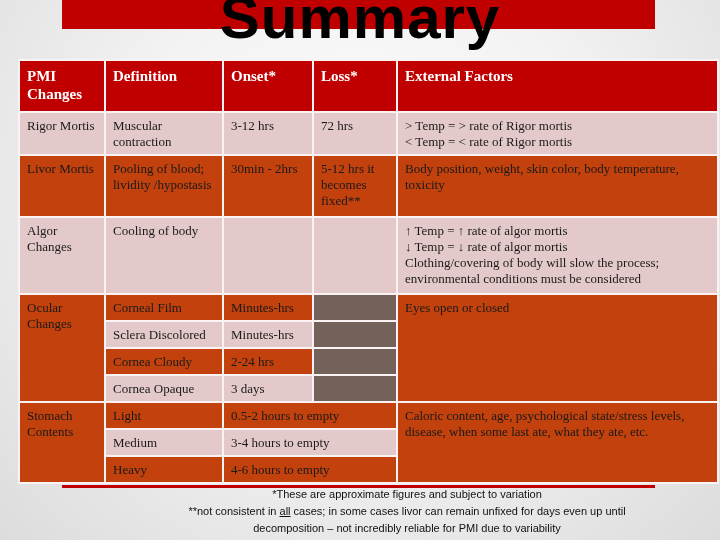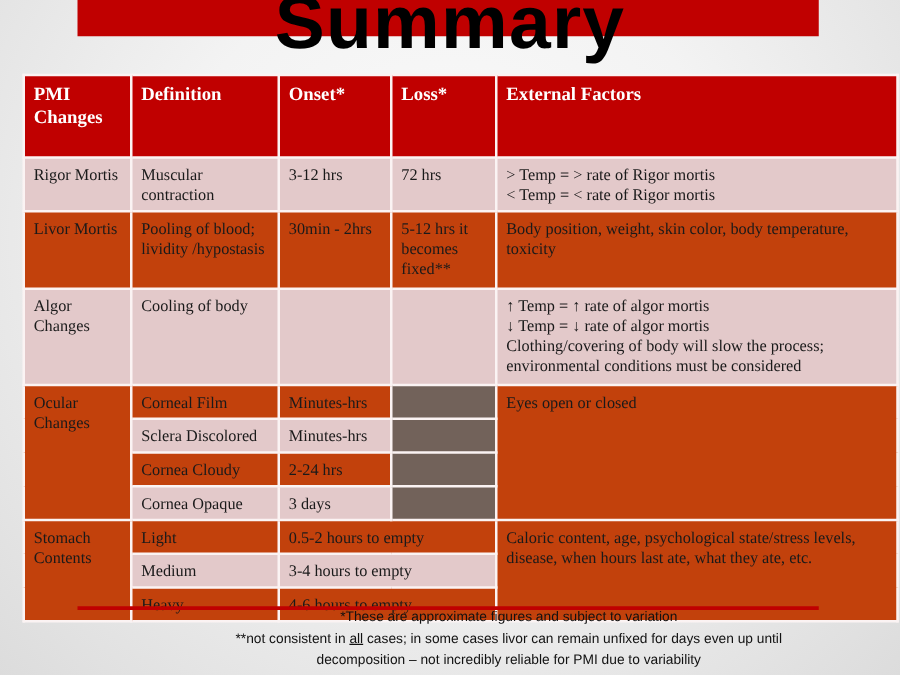--- a/index.html
+++ b/index.html
@@ -23,21 +23,21 @@
     position: absolute; left: 18px; top: 59px; width: 699px;
     border-collapse: collapse; table-layout: fixed;
     font-size: 13px; line-height: 16px;
   }
   table.summary td, table.summary th {
     border: 2px solid #fbf3f3; vertical-align: top; text-align: left;
     padding: 5px 6px 4px 7px;
   }
   table.summary th {
     background: #c00000; color: #fff; font-weight: bold; font-size: 15px; line-height: 18px;
-    padding: 6px 6px 22px 7px; height: 50px;
+    padding: 6px 6px 8px 7px; height: 50px;
   }
   .dark { background: #e3c9ca; }
   .light { background: #c2410c; }
   .blocked { background: #72625a; }
   .sub td { height: 24px; padding-top: 4px; padding-bottom: 3px; }
   .divider {
     position: absolute; left: 62px; top: 485px; width: 593px; height: 3px;
     background: #c00000;
   }
   .footnotes {
@@ -120,21 +120,21 @@
   <tr class="sub">
     <td class="dark">Cornea Opaque</td>
     <td class="dark">3 days</td>
     <td class="blocked"></td>
   </tr>
 
   <tr class="sub">
     <td class="light" rowspan="3">Stomach Contents</td>
     <td class="light">Light</td>
     <td class="light" colspan="2">0.5-2 hours to empty</td>
-    <td class="light" rowspan="3">Caloric content, age, psychological state/stress levels, disease, when hours last ate, what they ate, etc.</td>
+    <td class="light" rowspan="3">Caloric content, age, psychological state/stress levels, disease, when some last ate, what they ate, etc.</td>
   </tr>
   <tr class="sub">
     <td class="dark">Medium</td>
     <td class="dark" colspan="2">3-4 hours to empty</td>
   </tr>
   <tr class="sub">
     <td class="light">Heavy</td>
     <td class="light" colspan="2">4-6 hours to empty</td>
   </tr>
 </tbody>

